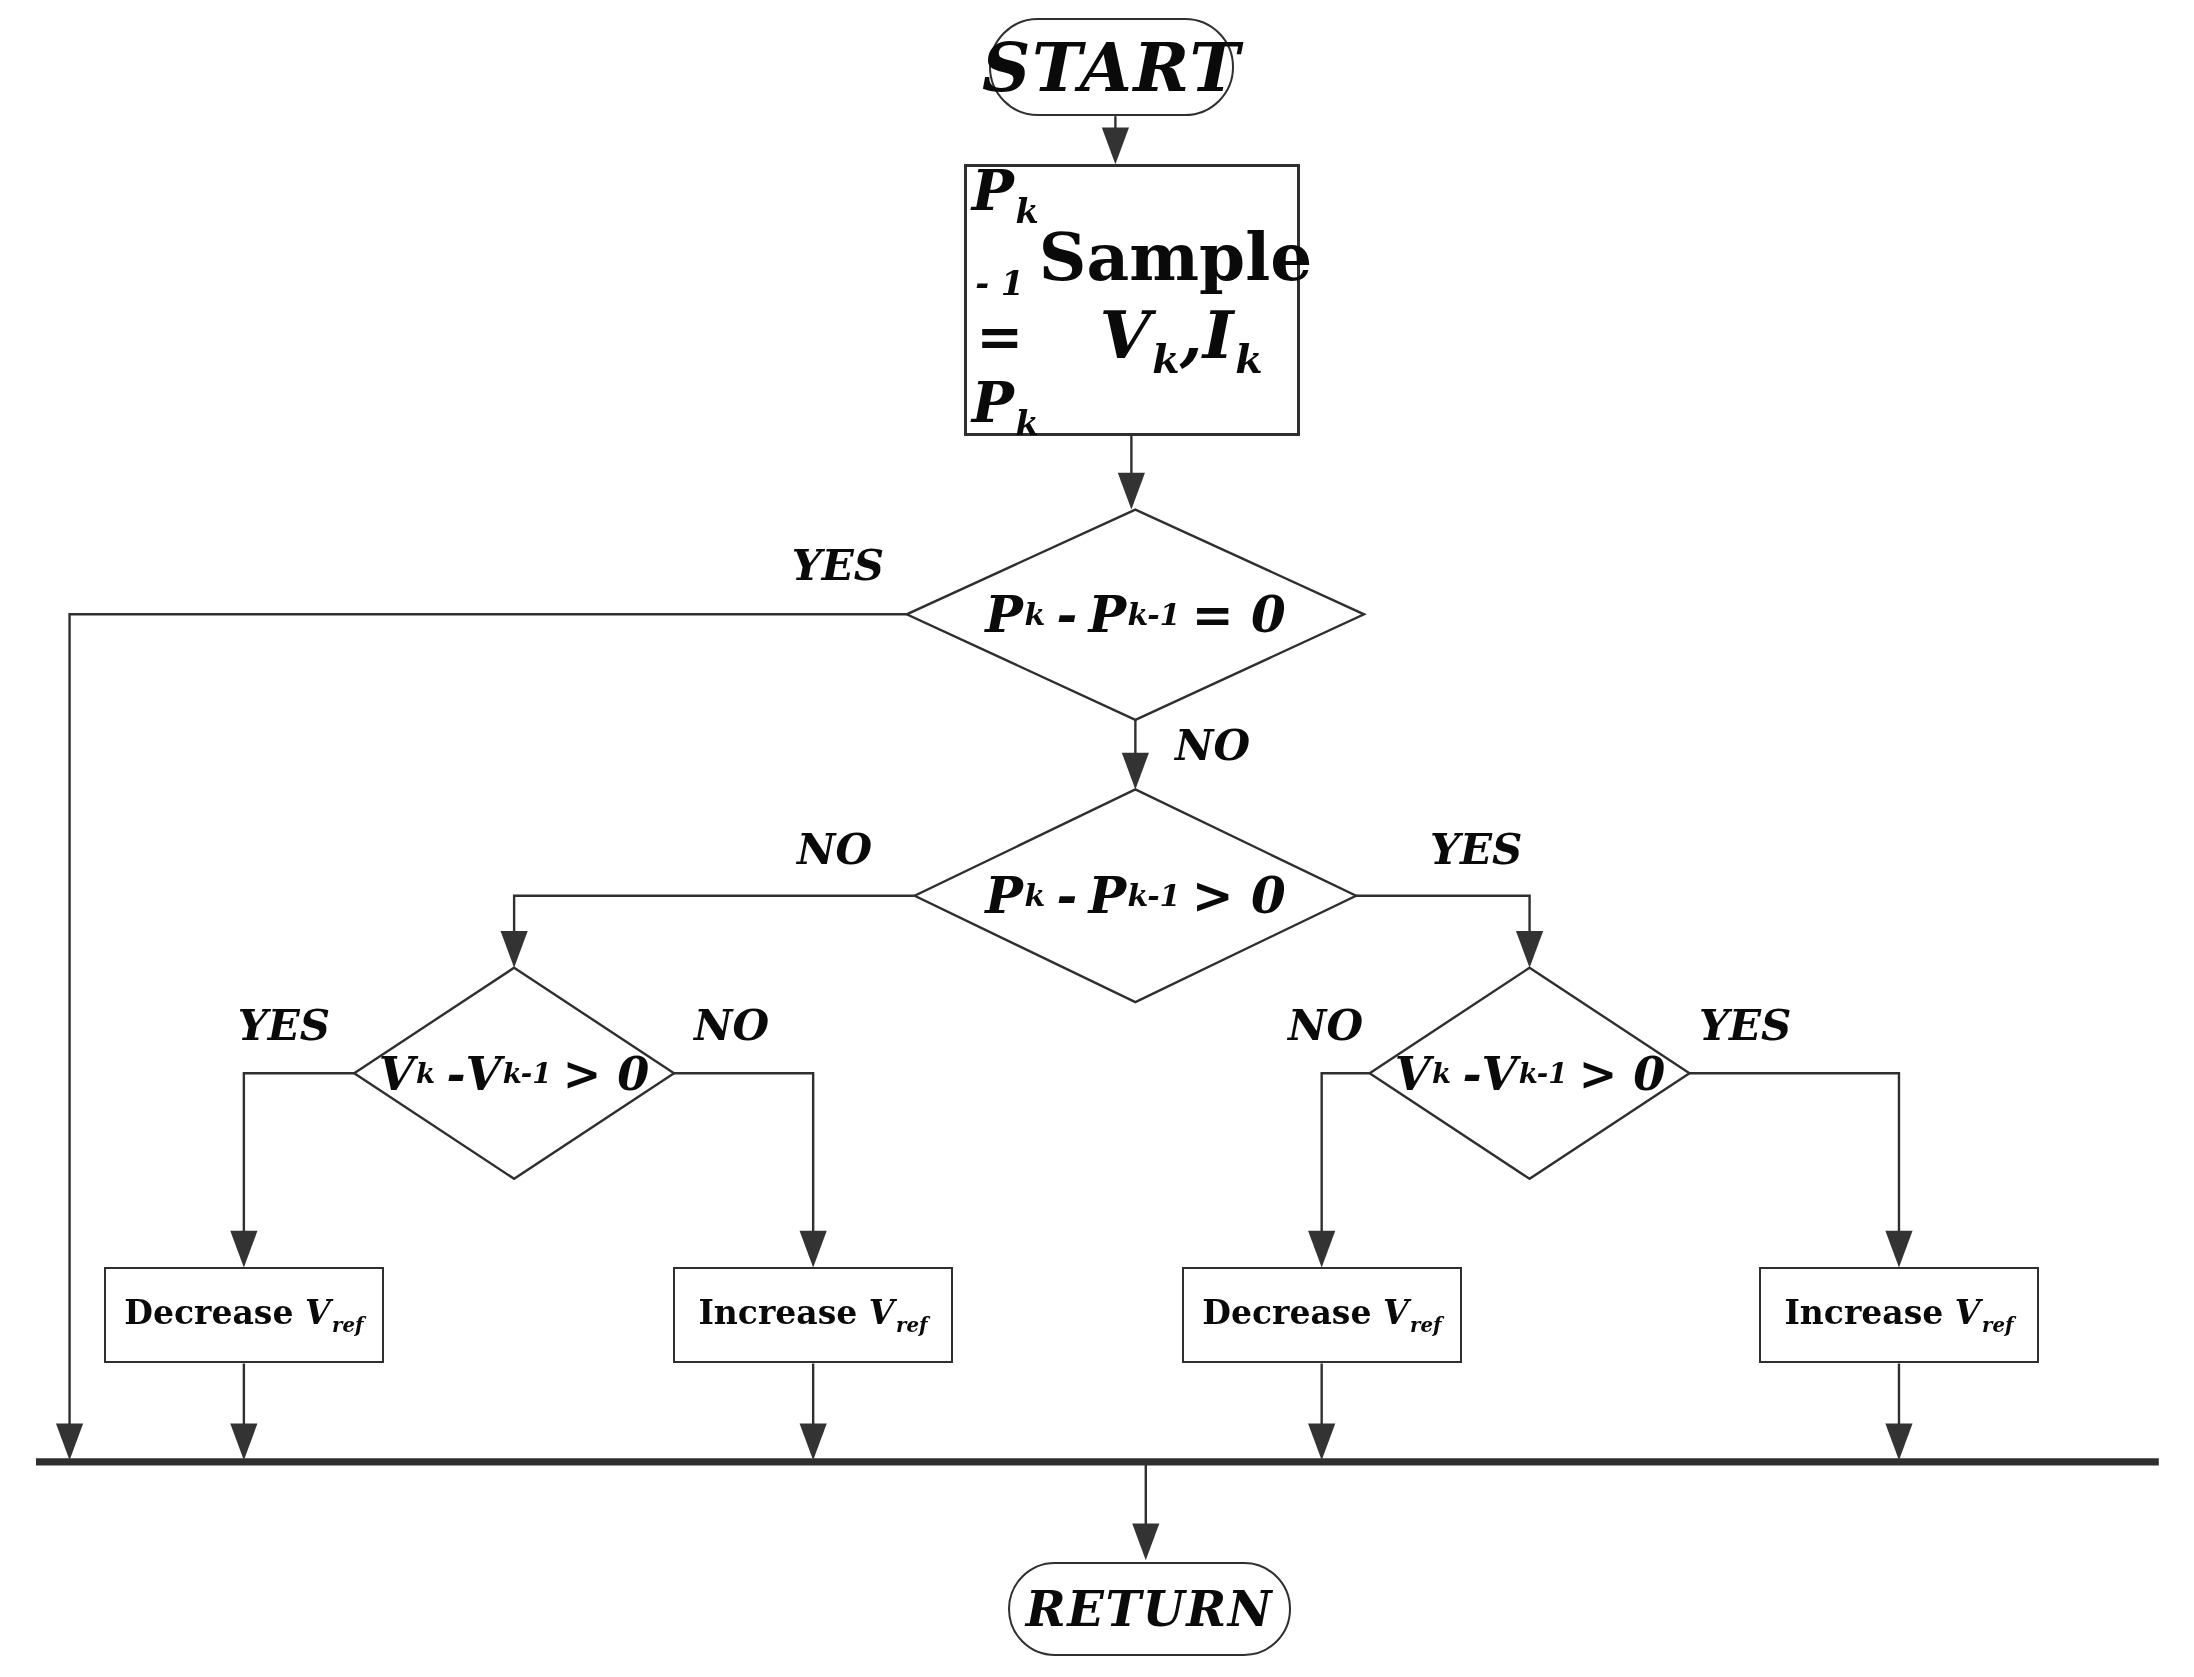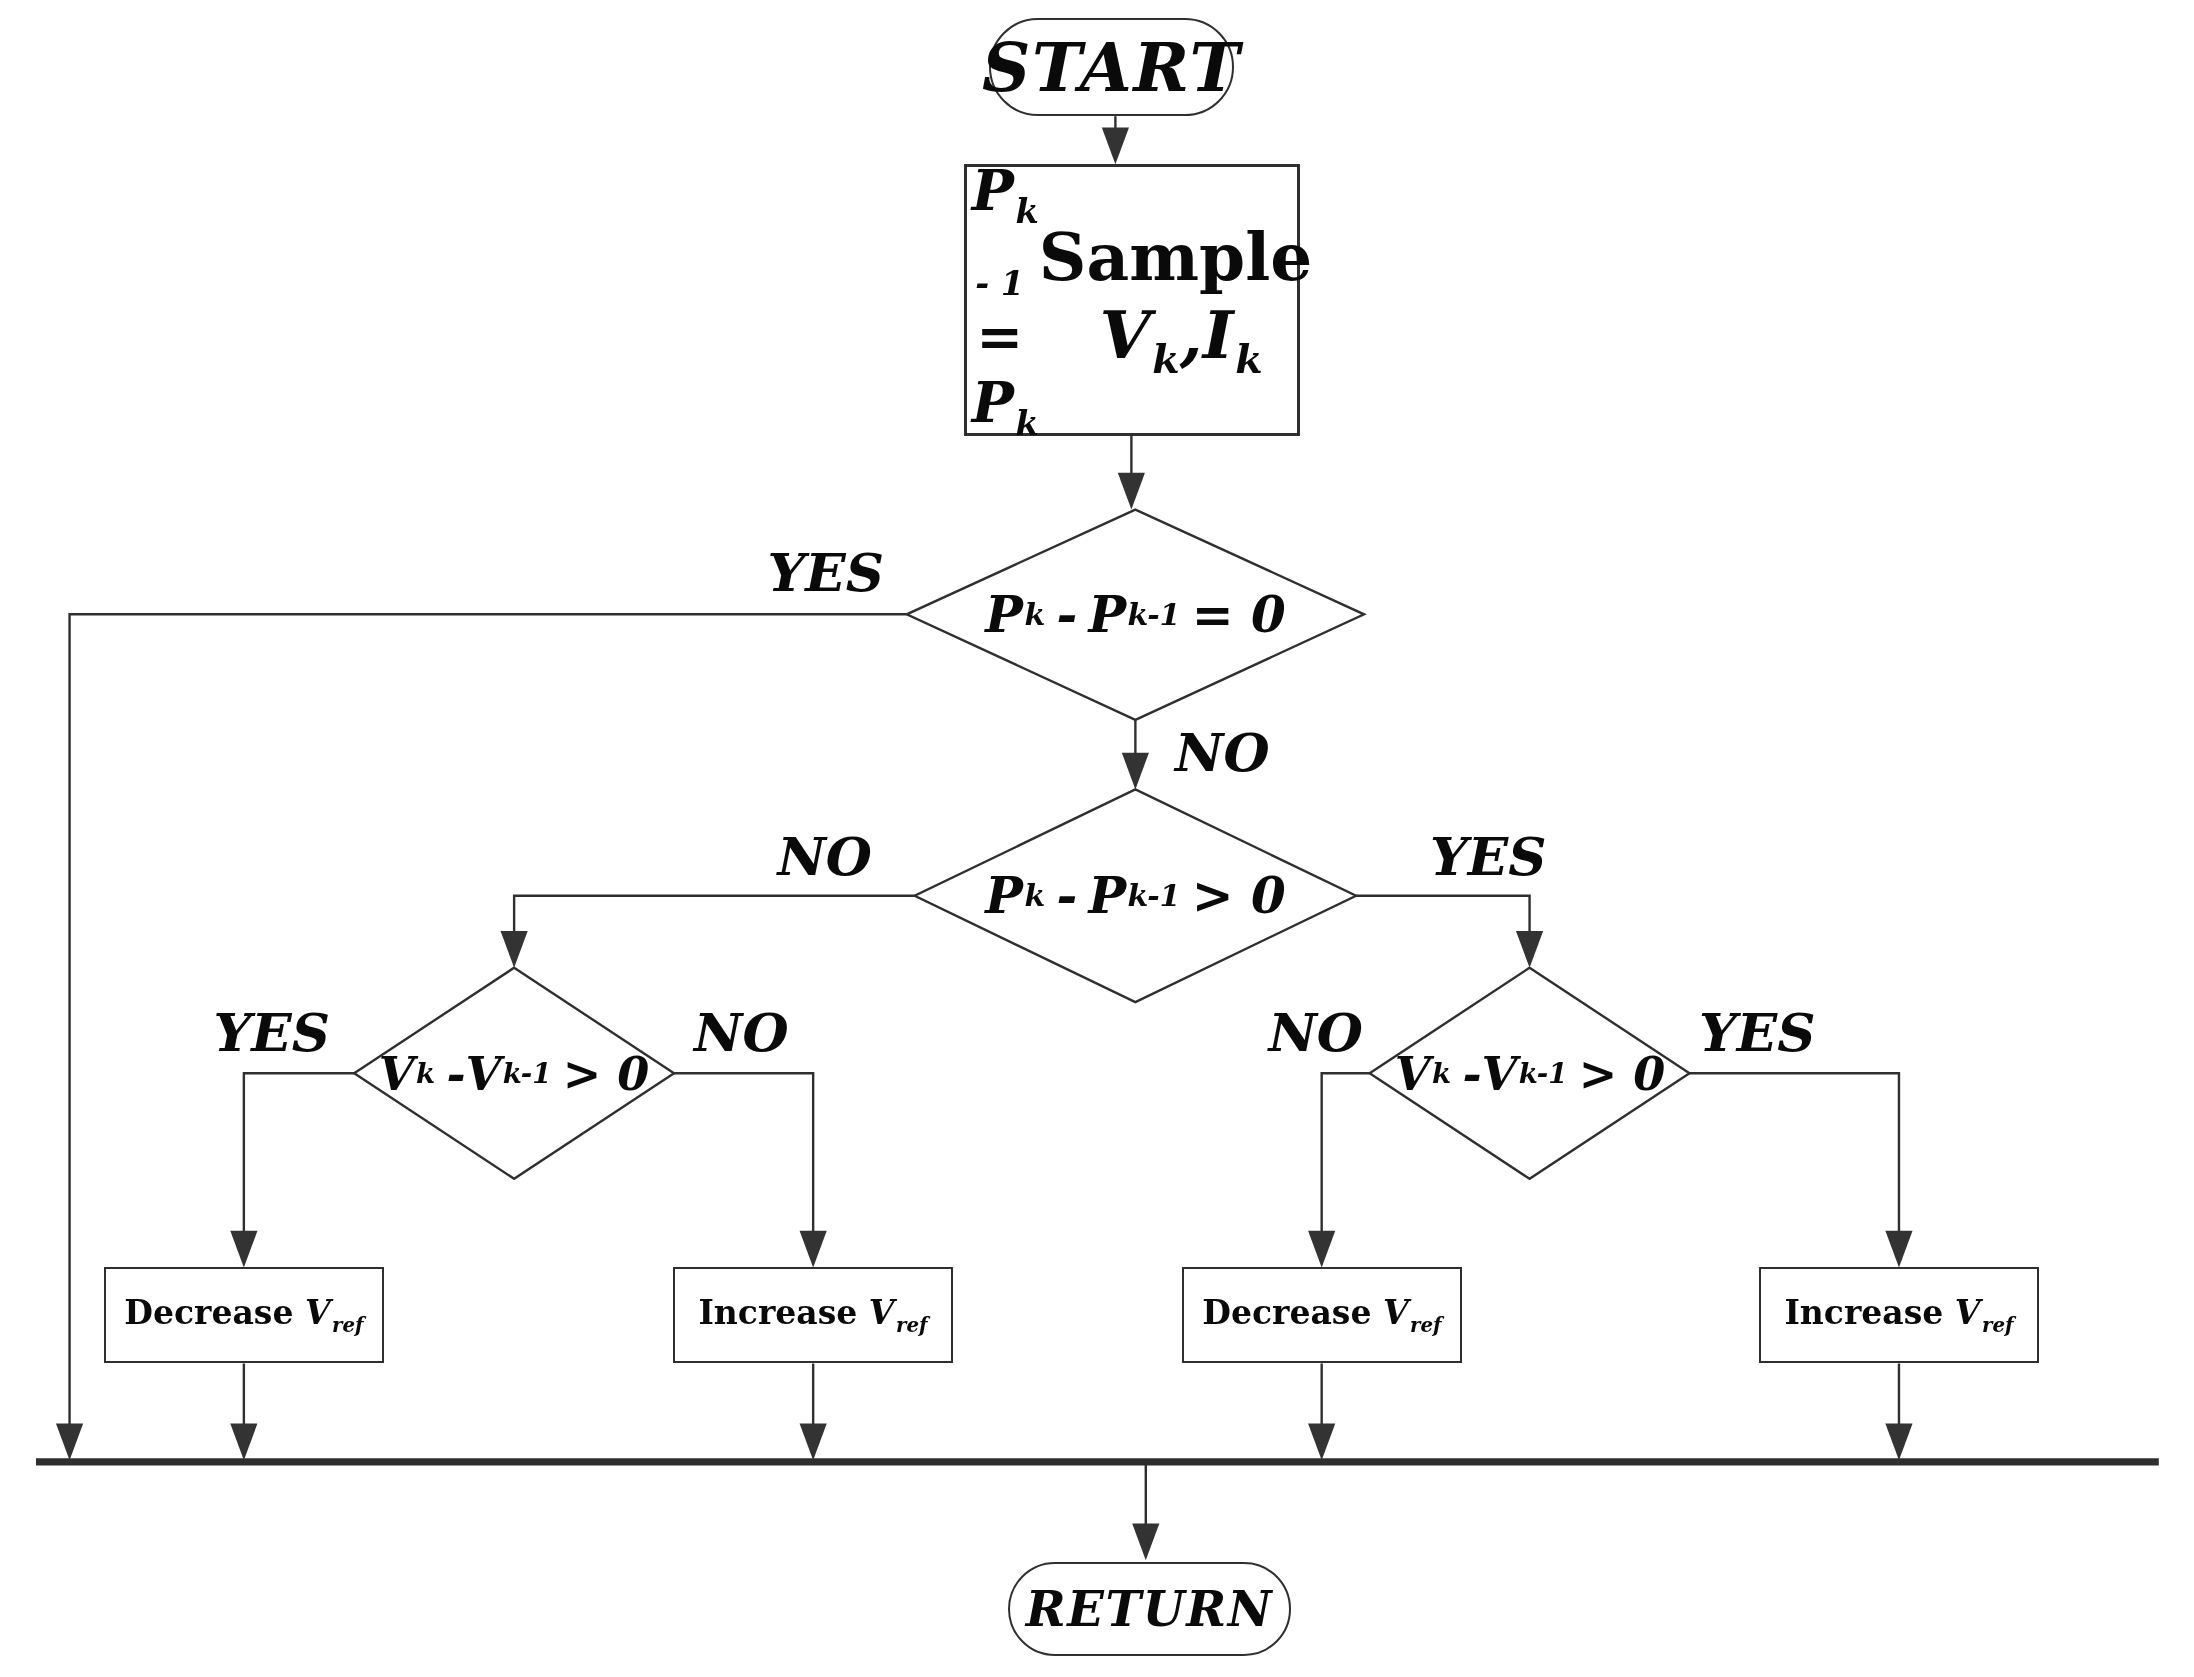--- a/index.html
+++ b/index.html
@@ -8,21 +8,21 @@
   #wires{position:absolute;left:0;top:0;z-index:0;}
   .node{position:absolute;z-index:1;display:flex;align-items:center;justify-content:center;
         background:#ffffff;box-sizing:border-box;text-align:center;}
   .terminal{border:2.4px solid #2f2f2f;border-radius:56px;font-style:italic;font-weight:bold;
             font-size:67px;letter-spacing:1.6px;}
   .procbox{border:3.2px solid #2f2f2f;flex-direction:row;justify-content:space-around;
            padding:11.2px 4.8px;}
   .actionbox{border:2.4px solid #2f2f2f;font-weight:bold;font-size:33px;}
   .dlabel{position:absolute;z-index:2;display:flex;align-items:center;justify-content:center;
           font-style:italic;font-weight:bold;font-size:50px;background:transparent;}
-  .edgelabel{position:absolute;z-index:2;font-style:italic;font-weight:bold;font-size:53px;
+  .edgelabel{position:absolute;z-index:2;font-style:italic;font-weight:bold;font-size:42px;
              white-space:nowrap;background:transparent;}
   .alignR{text-align:right;}
   .it{font-style:italic;font-weight:bold;}
   .rm{font-style:normal;font-weight:bold;}
   .sub{font-size:0.60em;font-style:italic;font-weight:bold;vertical-align:-0.38em;
        letter-spacing:0;margin-left:1.6px;}
   .gap{display:inline-block;width:11.2px;}
   .proc1{font-size:56px;}
   .proc2{font-size:66px;}
   .proc3{font-size:48px;}

